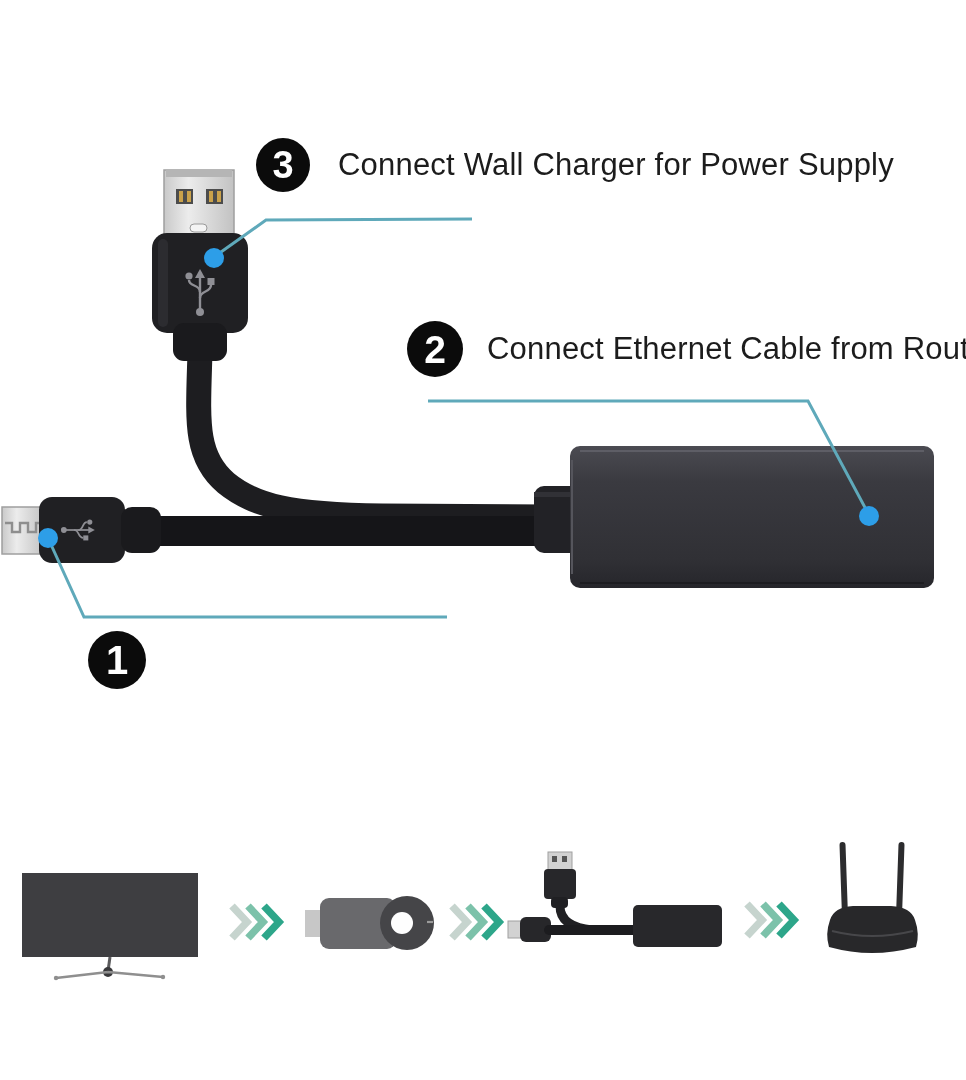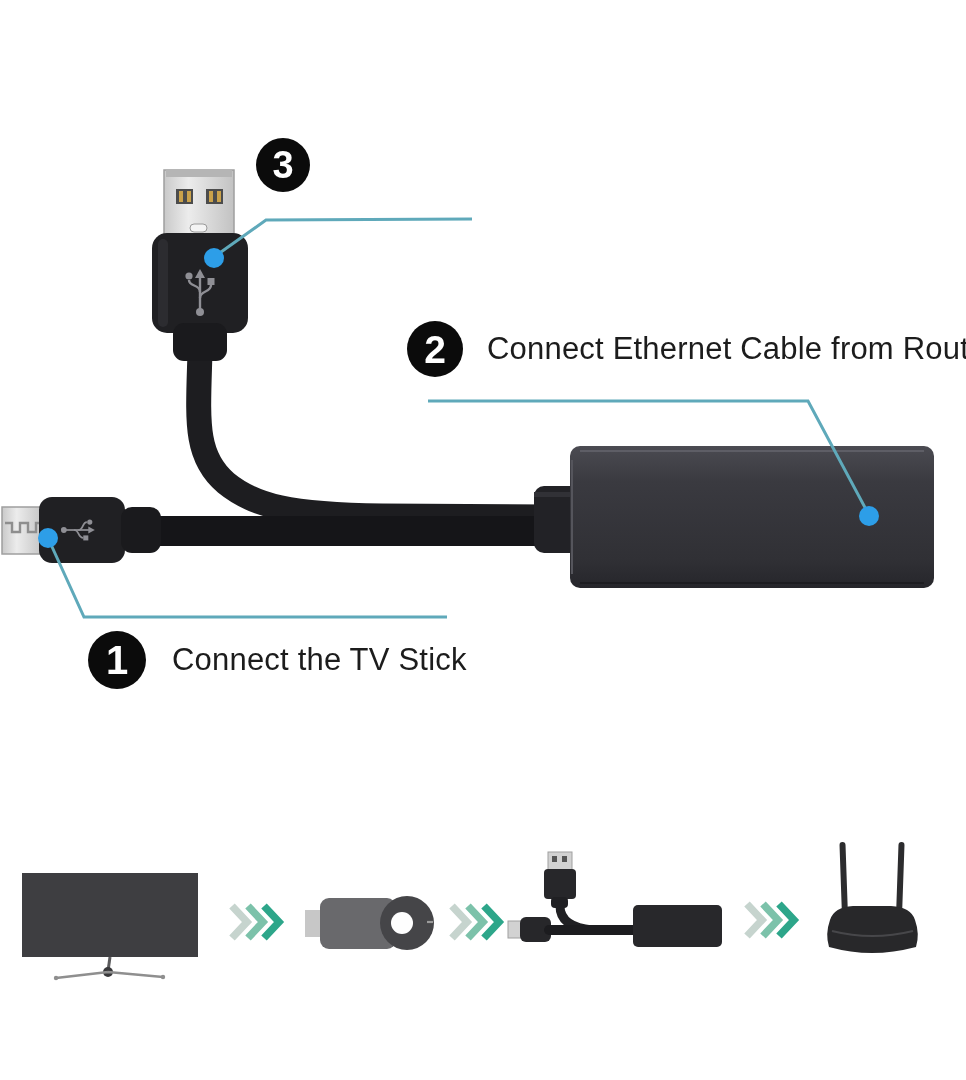--- a/index.html
+++ b/index.html
@@ -151,25 +151,25 @@
       <rect x="842" y="842" width="6" height="74" rx="3" fill="#2c2c2e" transform="rotate(-2 845 916)"></rect>
       <rect x="896" y="842" width="6" height="74" rx="3" fill="#2c2c2e" transform="rotate(2 899 916)"></rect>
       <path d="M829,947 Q825,934 830,920 Q834,907 853,906 L891,906 Q911,907 915,920 Q920,934 916,947
                Q893,953 872,953 Q851,953 829,947 Z" fill="#28282a"></path>
       <path d="M832,931 Q872,941 913,931" stroke="#47474a" stroke-width="2" fill="none"></path>
     </g>
   </svg>
 
   <div class="step" id="step3">
     <div class="badge">3</div>
+    <div class="step-label">Connect Wall Charger for Power Supply</div>
   </div>
 
   <div class="step" id="step2">
     <div class="badge">2</div>
     <div class="step-label">Connect Ethernet Cable from Router</div>
   </div>
 
   <div class="step" id="step1">
     <div class="badge">1</div>
-    <div class="step-label">Connect the TV Stick</div>
   </div>
 
 </div>
 
 </body></html>

